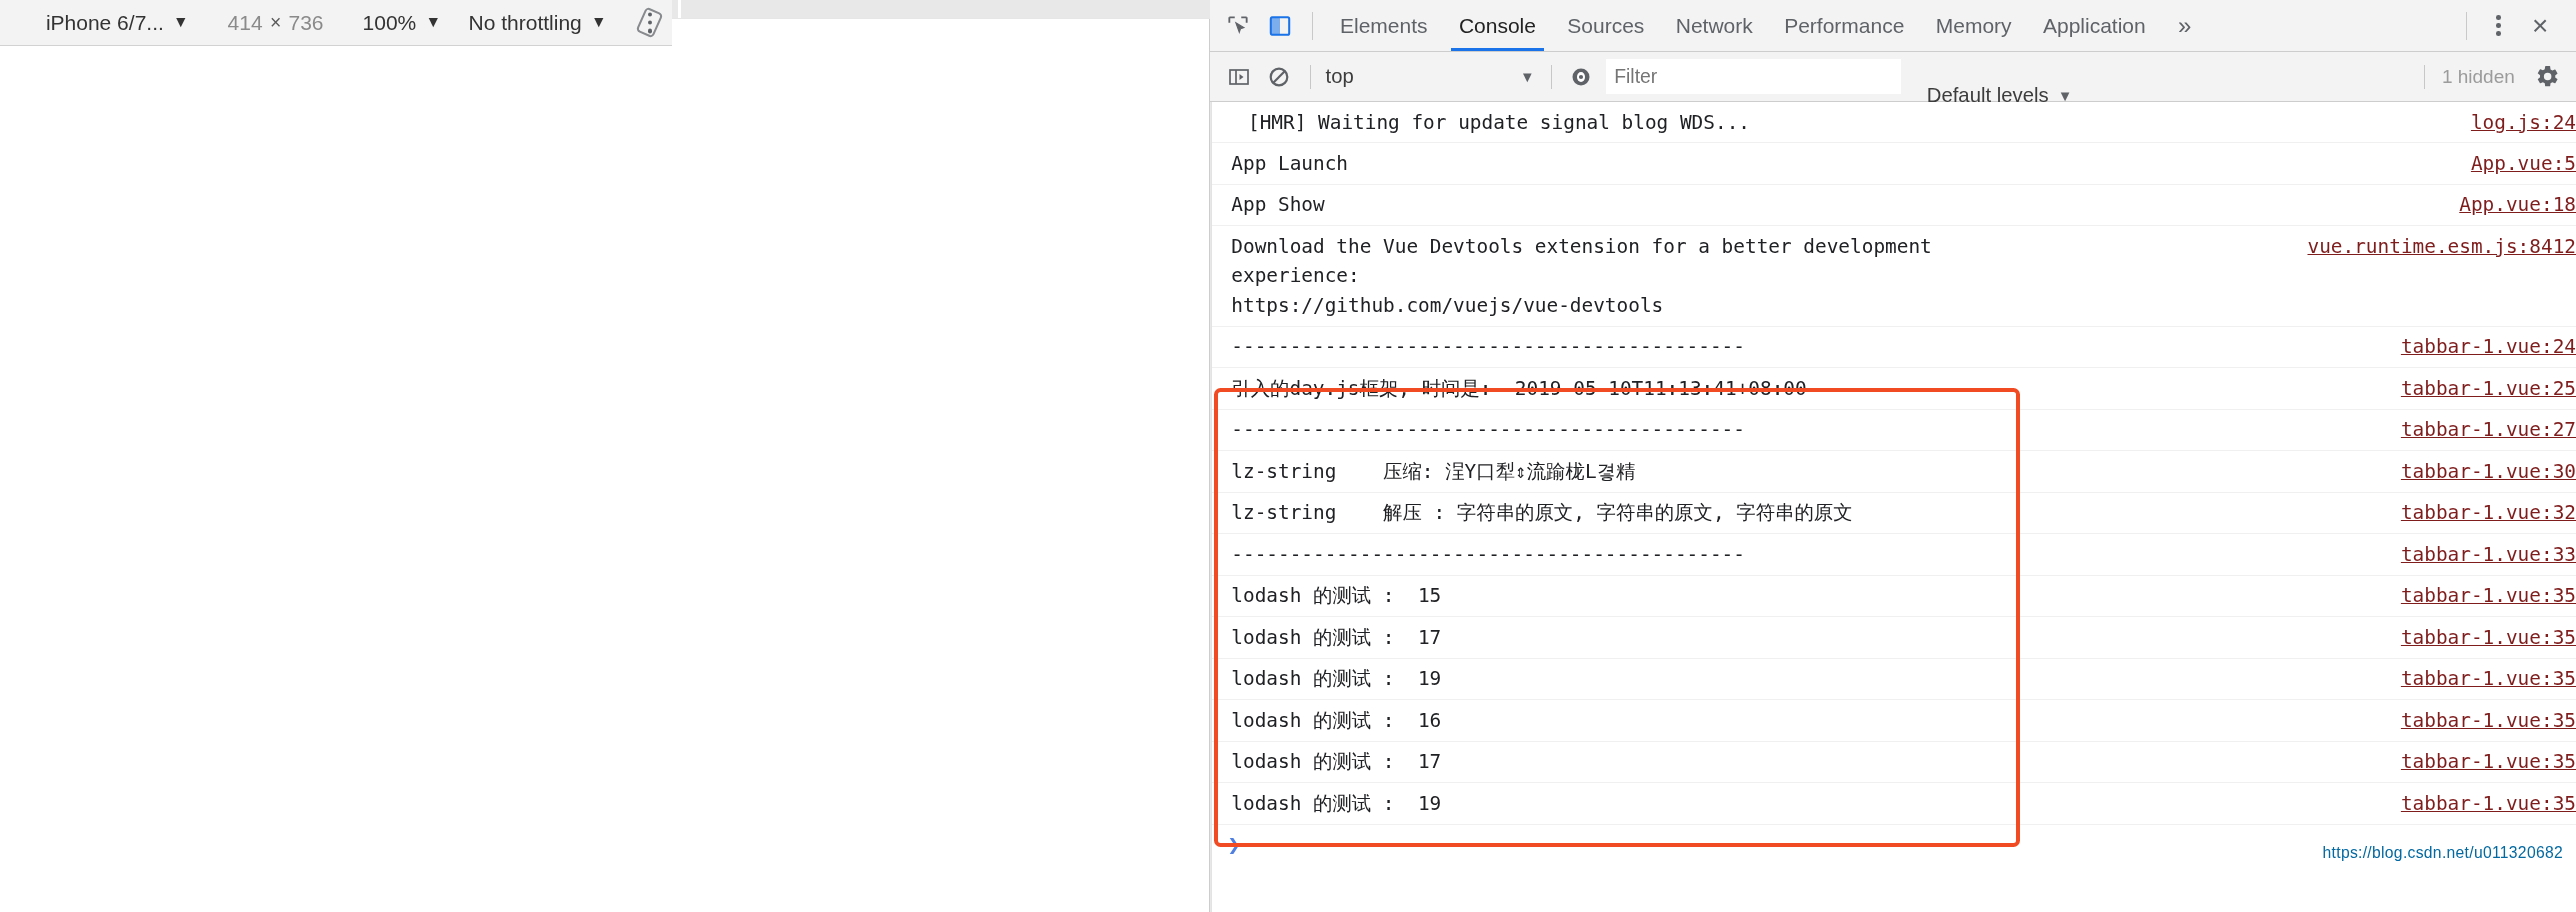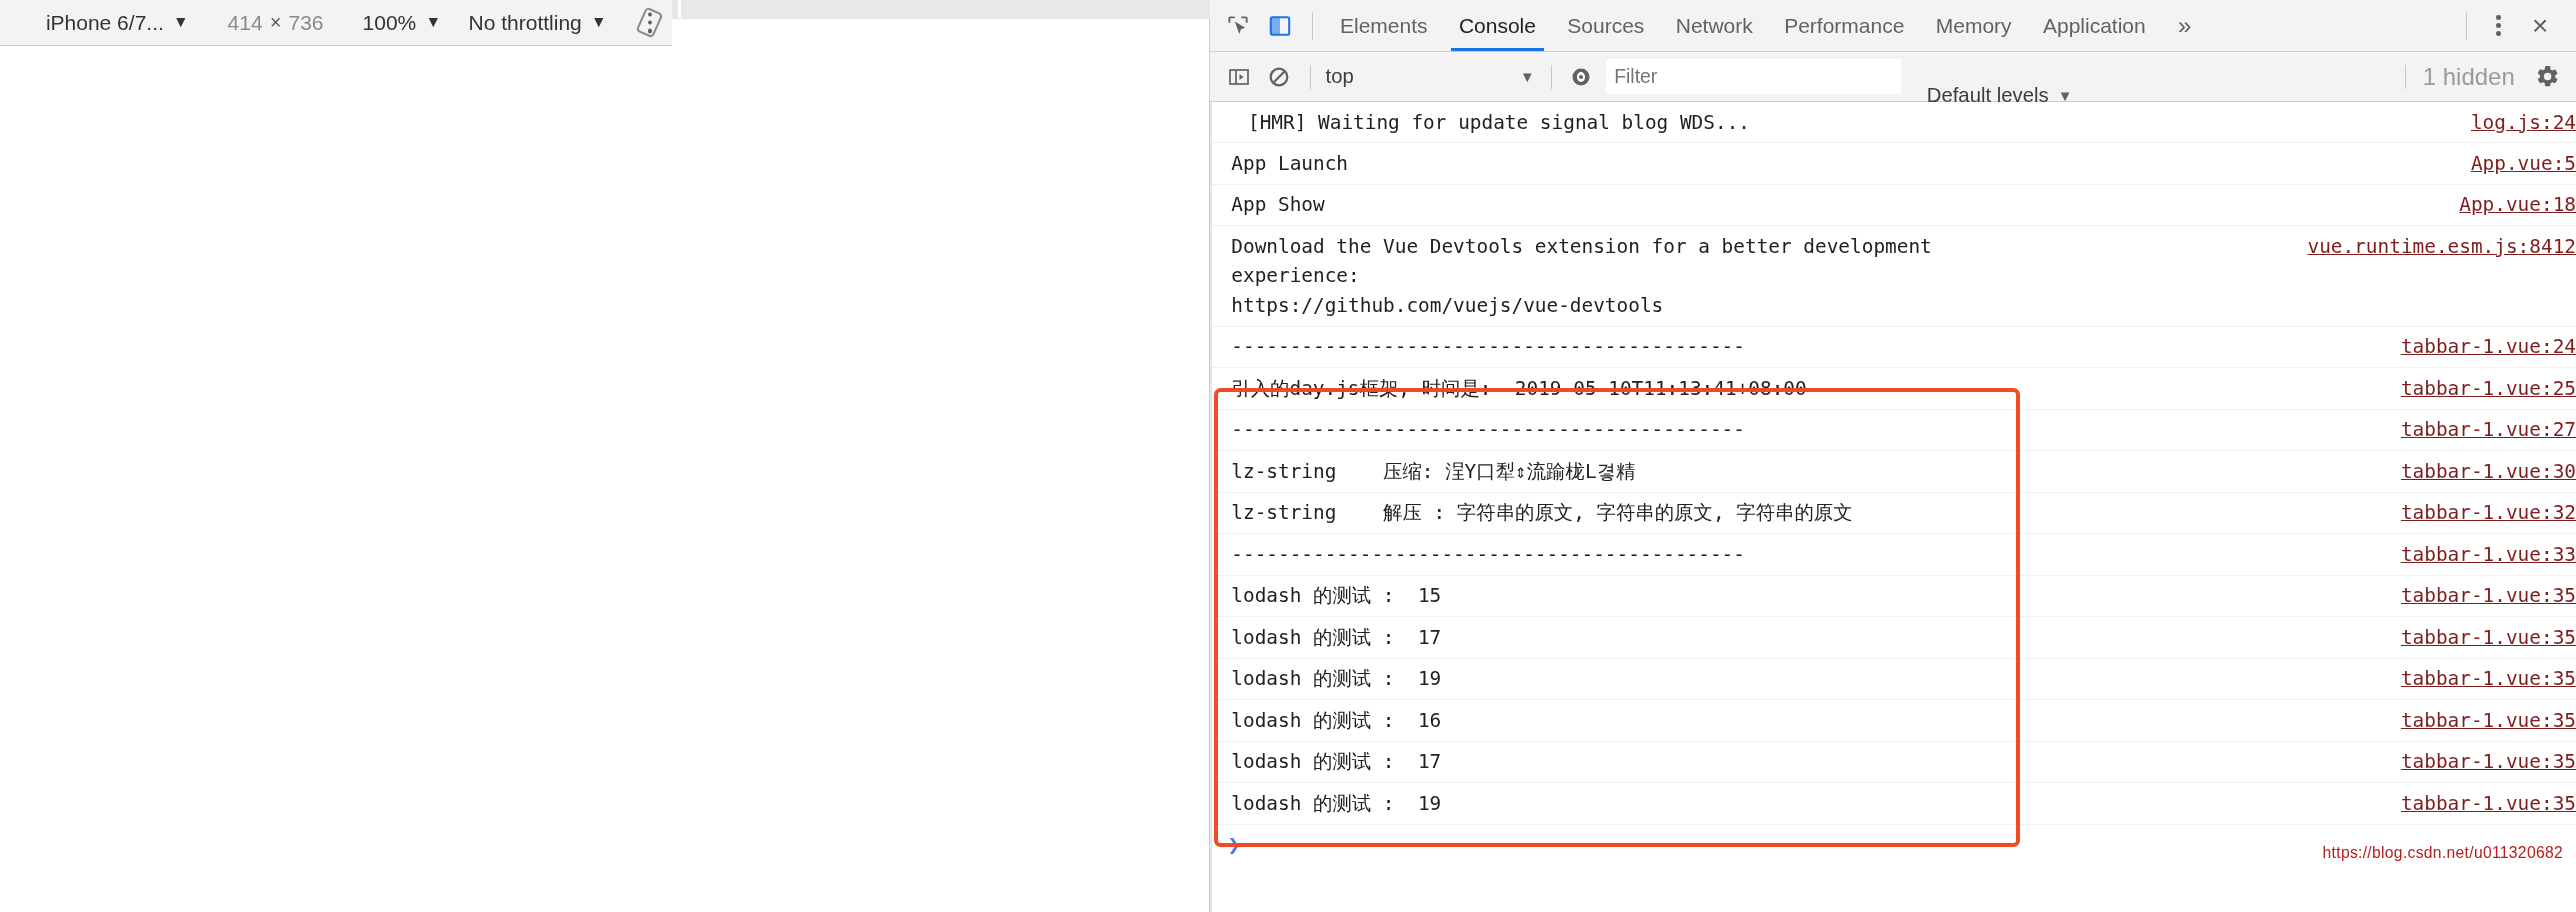--- a/index.html
+++ b/index.html
@@ -211,21 +211,21 @@
     font-family: "Liberation Sans", sans-serif;
   }
   .ct-levels {
     font-size: 20.3px; color: #3c3c3c;
     margin-left: 26px; cursor: pointer;
     display: flex; align-items: center; gap: 9.2px; margin-top: 38px;
   }
   .ct-levels .caret { font-size: 14.8px; color: #5f6368; }
   .ct-right { margin-left: auto; display: flex; align-items: center; }
   .ct-vsep { width: 0.9px; height: 24px; background: #c7c7c7; margin-right: 16.6px; }
-  .ct-hidden { font-size: 24px; color: #9b9b9b; margin-right: 13px; white-space: nowrap; }
+  .ct-hidden { font-size: 19px; color: #9b9b9b; margin-right: 13px; white-space: nowrap; }
   .ct-gear { width: 39px; height: 39px; display:flex; align-items:center; justify-content:center; cursor:pointer; }
 
   
   .console-body {
     flex: 1;
     position: relative;
     overflow: hidden;
     background: #ffffff;
     border-left: 0.9px solid #e8e8e8;
   }
@@ -280,21 +280,21 @@
     pointer-events: none;
     left: 2.8px;
     top: 286px;
     width: 806px;
     height: 459px;
   }
   .watermark {
     position: absolute;
     right: 13px; bottom: 50px;
     font-size: 15.7px;
-    color: #b91c1c;
+    color: #0369a1;
     font-family: "Liberation Sans", sans-serif;
     letter-spacing: 0.3px;
   }
 </style>
 </head>
 <body>
 
 <div class="app">
 
   <div class="device-pane">

